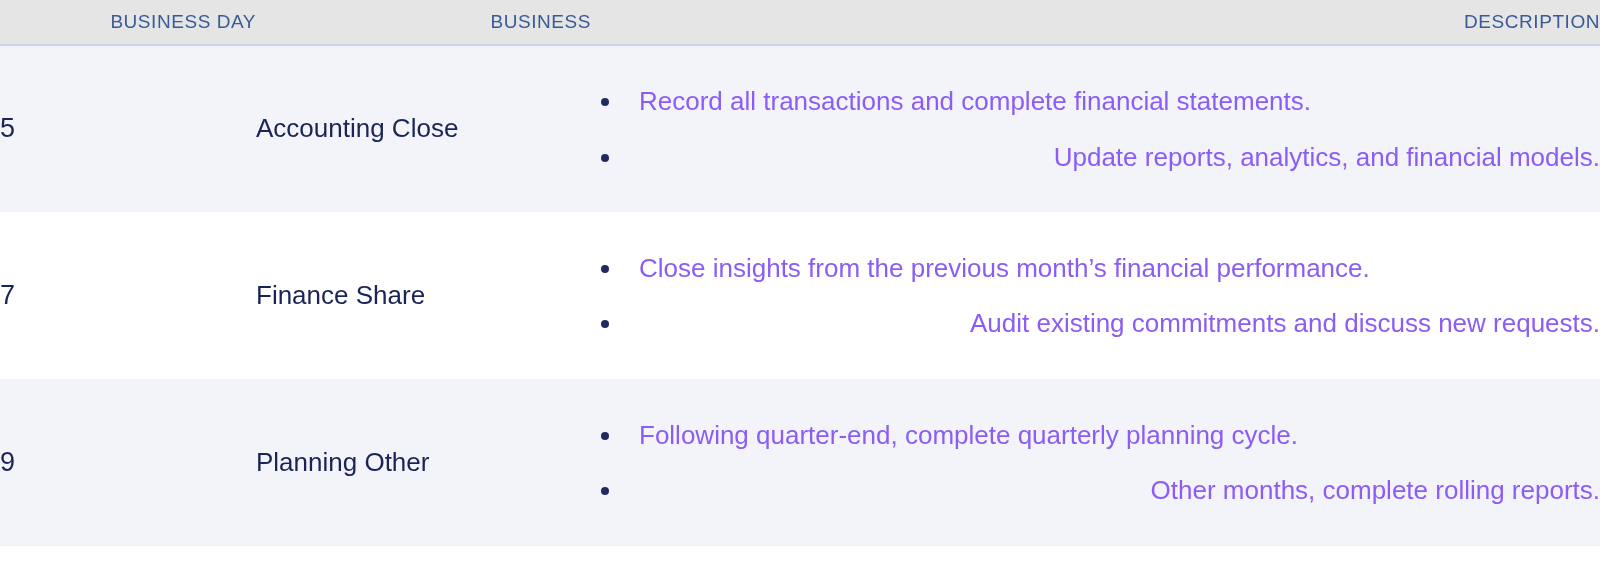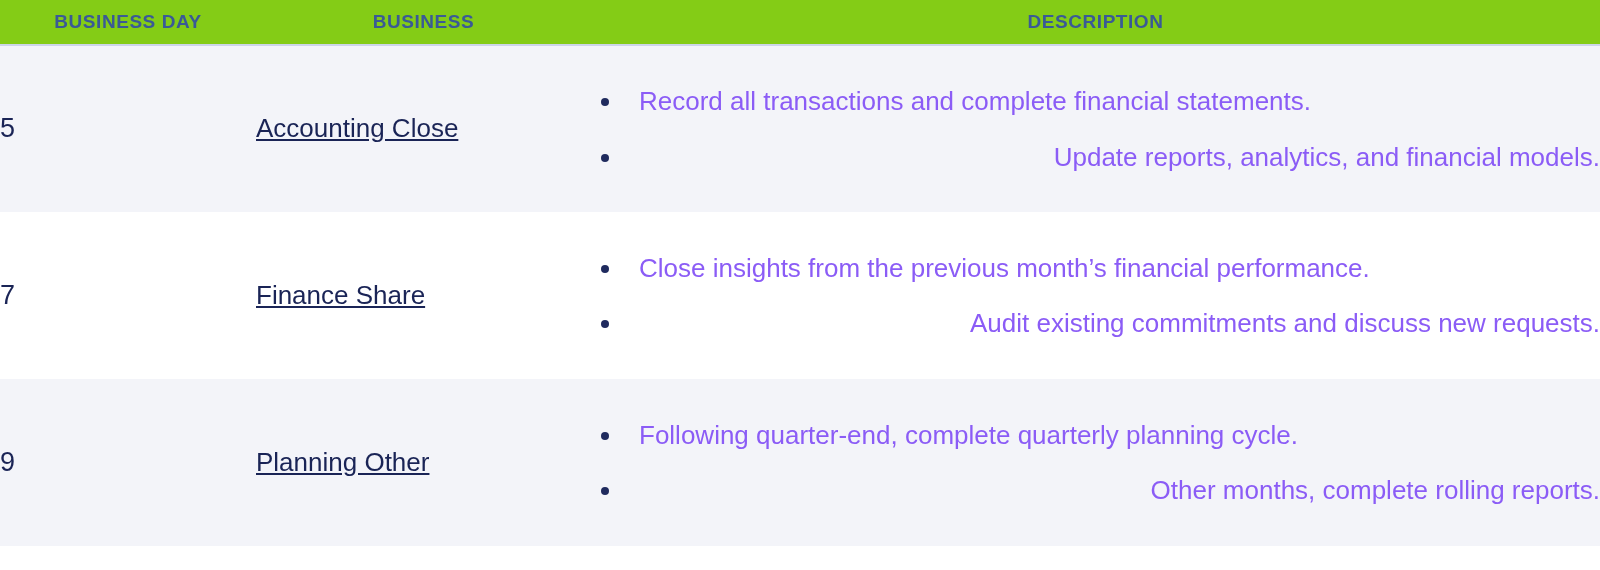--- a/index.html
+++ b/index.html
@@ -24,27 +24,27 @@
   }
 
   .cal-table {
     width: 1600px;
     border-collapse: collapse;
     table-layout: fixed;
   }
 
   
   .cal-table thead th {
-    text-align: center;
+    text-align: right;
     vertical-align: middle;
     padding: 0;
     height: 44px;
-    background: #84cc16;
+    background: #e5e5e5;
     border-bottom: 2px solid #ccd5e8;
-    font-weight: 700;
+    font-weight: 400;
     font-size: 19px;
     letter-spacing: 0.55px;
     color: #3a5a96;
     white-space: nowrap;
   }
   th.col-day   { width: 256px; padding-left: 11px; }
   th.col-act   { width: 335px; padding-left: 1px;  }
   th.col-desc  { width: 1009px; padding-left: 1px; }
 
   
@@ -66,21 +66,20 @@
     font-size: 27px;
     line-height: 1.1;
     font-weight: 400;
   }
   td.cell-act {
     width: 335px;
     padding-left: 1px;
     font-size: 26px;
     line-height: 1.15;
     font-weight: 400;
-    text-decoration: underline;
   }
   td.cell-desc {
     width: 1009px;
     padding-left: 1px;
   }
 
   
   ul.bullets {
     list-style: none;
     margin: 0;

